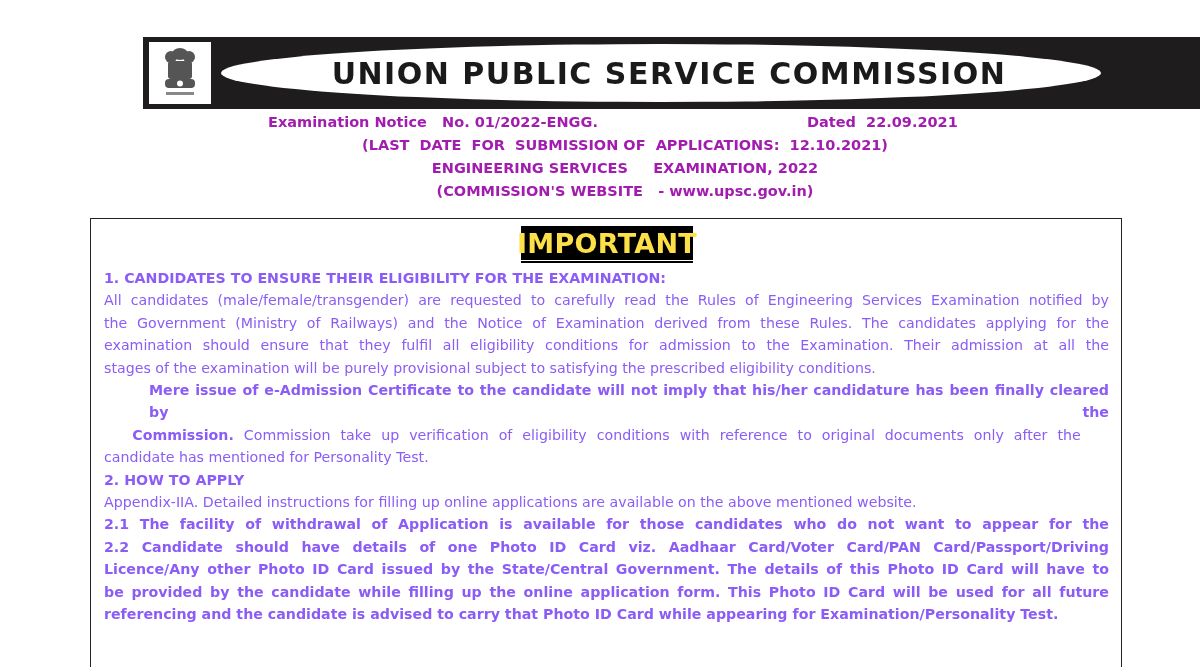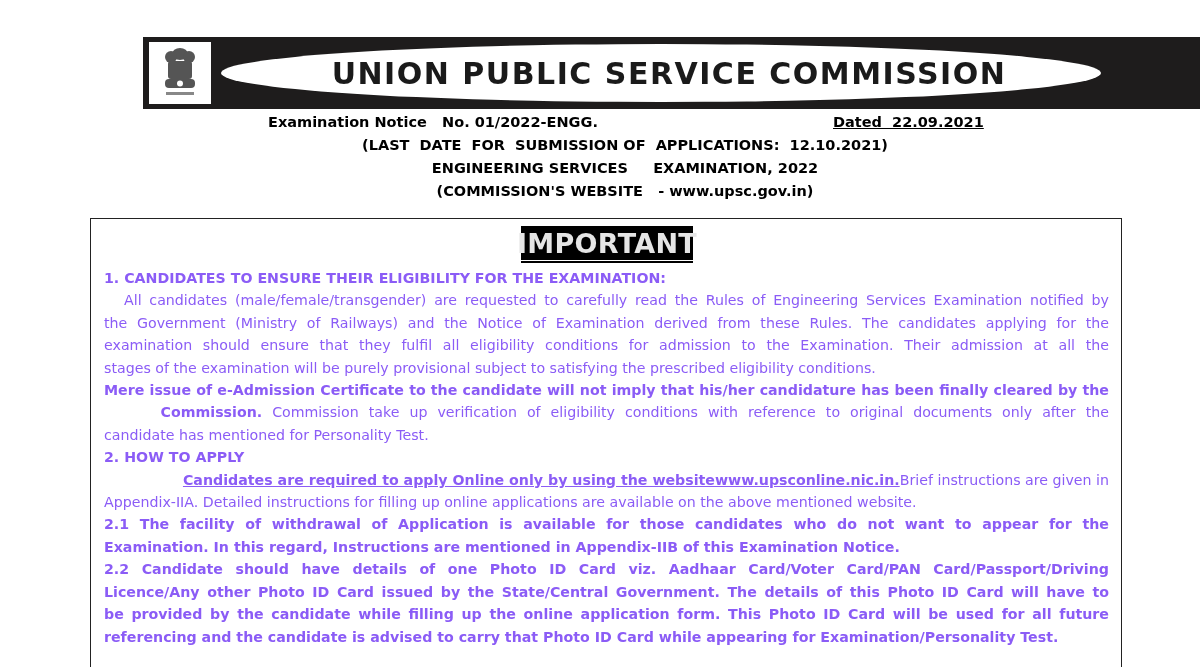--- a/index.html
+++ b/index.html
@@ -11,43 +11,43 @@
   .emblem-box { position:absolute; left:6px; top:5px; width:62px; height:62px; background:#fff; }
   .emblem-box svg { width:62px; height:62px; display:block; }
   .ellipse { position:absolute; left:78px; top:7px; width:880px; height:58px; background:#fff;
              border-radius:50%; }
   .banner-title { position:absolute; left:78px; top:7px; width:880px; height:58px;
                   display:flex; align-items:center; justify-content:center;
                   font-family:"DejaVu Sans", sans-serif; font-weight:bold; font-size:30px;
                   letter-spacing:1.5px; color:#1a1a1a; padding-left:16px; box-sizing:border-box; }
 
   .meta { position:absolute; font-family:"DejaVu Sans", sans-serif; font-weight:bold;
-          font-size:14.5px; color:#000000; white-space:pre; }
+          font-size:14.5px; color:#a21caf; white-space:pre; }
   .meta.notice { left:268px; top:114px; }
-  .meta.dated  { left:833px; top:114px;text-decoration:underline; }
+  .meta.dated  { left:807px; top:114px; }
   .meta.center { left:0; width:1250px; text-align:center; }
   .meta.l2 { top:137px; }
   .meta.l3 { top:160px; }
   .meta.l4 { top:183px; }
 
   .box { position:absolute; left:90px; top:218px; width:1032px; height:470px;
          border:1.5px solid #222; border-bottom:none; box-sizing:border-box; }
 
   .important { position:absolute; left:521px; top:226px; width:172px; height:34px; background:#000;
-               color:#e5e5e5; font-family:"DejaVu Sans", sans-serif; font-weight:bold; font-size:27px;
+               color:#fde047; font-family:"DejaVu Sans", sans-serif; font-weight:bold; font-size:27px;
                display:flex; align-items:center; justify-content:center; letter-spacing:0.3px; }
   .important-ul { position:absolute; left:521px; top:261px; width:172px; height:2px; background:#000; }
 
   .content { position:absolute; left:104px; top:267px; width:1005px;
              font-family:"DejaVu Sans", sans-serif; font-size:14.2px; line-height:22.4px; color:#8b5cf6; }
   .b { font-weight:bold; }
   .u { text-decoration:underline; }
   .line { display:block; text-align:justify; text-align-last:justify; white-space:nowrap; }
   .line.last { text-align-last:left; }
-  .jl { display:flex; justify-content:flex-end; white-space:nowrap; }
+  .jl { display:flex; justify-content:center; white-space:nowrap; }
 </style>
 </head>
 <body>
 
 <div class="banner">
   <div class="emblem-box">
     <svg viewBox="0 0 62 62">
       <g fill="#555">
         <ellipse cx="31" cy="12" rx="8" ry="6"></ellipse>
         <ellipse cx="22" cy="15" rx="6" ry="6"></ellipse>
@@ -68,36 +68,30 @@
 <div class="meta center l2">(LAST  DATE  FOR  SUBMISSION OF  APPLICATIONS:  12.10.2021)</div>
 <div class="meta center l3">ENGINEERING SERVICES     EXAMINATION, 2022</div>
 <div class="meta center l4">(COMMISSION'S WEBSITE   - www.upsc.gov.in)</div>
 
 <div class="box"></div>
 <div class="important">IMPORTANT</div>
 <div class="important-ul"></div>
 
 <div class="content">
   <div class="b">1.  CANDIDATES TO ENSURE THEIR ELIGIBILITY FOR THE EXAMINATION:</div>
-  <span class="line" style="white-space: normal; text-align-last: justify; margin-left: 20px;">All candidates (male/female/transgender) are requested to carefully read the Rules of Engineering Services Examination notified by</span>
+  <span class="line" style="white-space: normal; text-align-last: justify;">All candidates (male/female/transgender) are requested to carefully read the Rules of Engineering Services Examination notified by</span>
   <span class="line" style="white-space: normal; text-align-last: justify;">the Government (Ministry of Railways) and the Notice of Examination derived from these Rules. The candidates applying for the</span>
   <span class="line" style="white-space: normal; text-align-last: justify;">examination should ensure that they fulfil all eligibility conditions for admission to the Examination. Their admission at all the</span>
   <span class="line last">stages of the examination will be purely provisional subject to satisfying the prescribed eligibility conditions.</span>
-  <span class="line b" style="white-space: normal; text-align-last: justify;">Mere issue of e-Admission Certificate to the candidate will not imply that his/her candidature has been finally cleared by the</span>
+  <span class="line b" style="white-space: normal; text-align-last: justify; margin-left: 45px;">Mere issue of e-Admission Certificate to the candidate will not imply that his/her candidature has been finally cleared by the</span>
   <div class="jl">
     <span><span class="b">Commission.</span><span style="word-spacing:5.5px"> Commission take up verification of eligibility conditions with reference to original documents only after the</span></span>
   </div>
   <span class="line last">candidate has mentioned for Personality Test.</span>
 
   <div class="b">2. HOW TO APPLY</div>
-  <div class="jl">
-    <span class="b u">Candidates are required to apply Online only by using the website</span>
-    <span class="b u">www.upsconline.nic.in.</span>
-    <span>Brief instructions are given in</span>
-  </div>
   <span class="line last">Appendix-IIA.  Detailed instructions for filling up online applications are available on the above mentioned website.</span>
   <span class="line b" style="white-space: normal; text-align-last: justify;">2.1 The facility of withdrawal of Application is available for those candidates who do not want to appear for the</span>
-  <span class="line last b">Examination.  In this regard, Instructions are mentioned in Appendix-IIB of this Examination Notice.</span>
   <span class="line b" style="white-space: normal; text-align-last: justify;">2.2 Candidate should have details of one Photo ID Card viz. Aadhaar Card/Voter Card/PAN Card/Passport/Driving</span>
   <span class="line b" style="white-space: normal; text-align-last: justify;">Licence/Any other Photo ID Card issued by the State/Central Government.  The details of this Photo ID Card will have to</span>
   <span class="line b" style="white-space: normal; text-align-last: justify;">be provided by the candidate while filling up the online application form.  This Photo ID Card will be used for all future</span>
   <span class="line last b">referencing and the candidate is advised to carry that Photo ID Card while appearing for Examination/Personality Test.</span>
 </div>
 
 </body></html>

